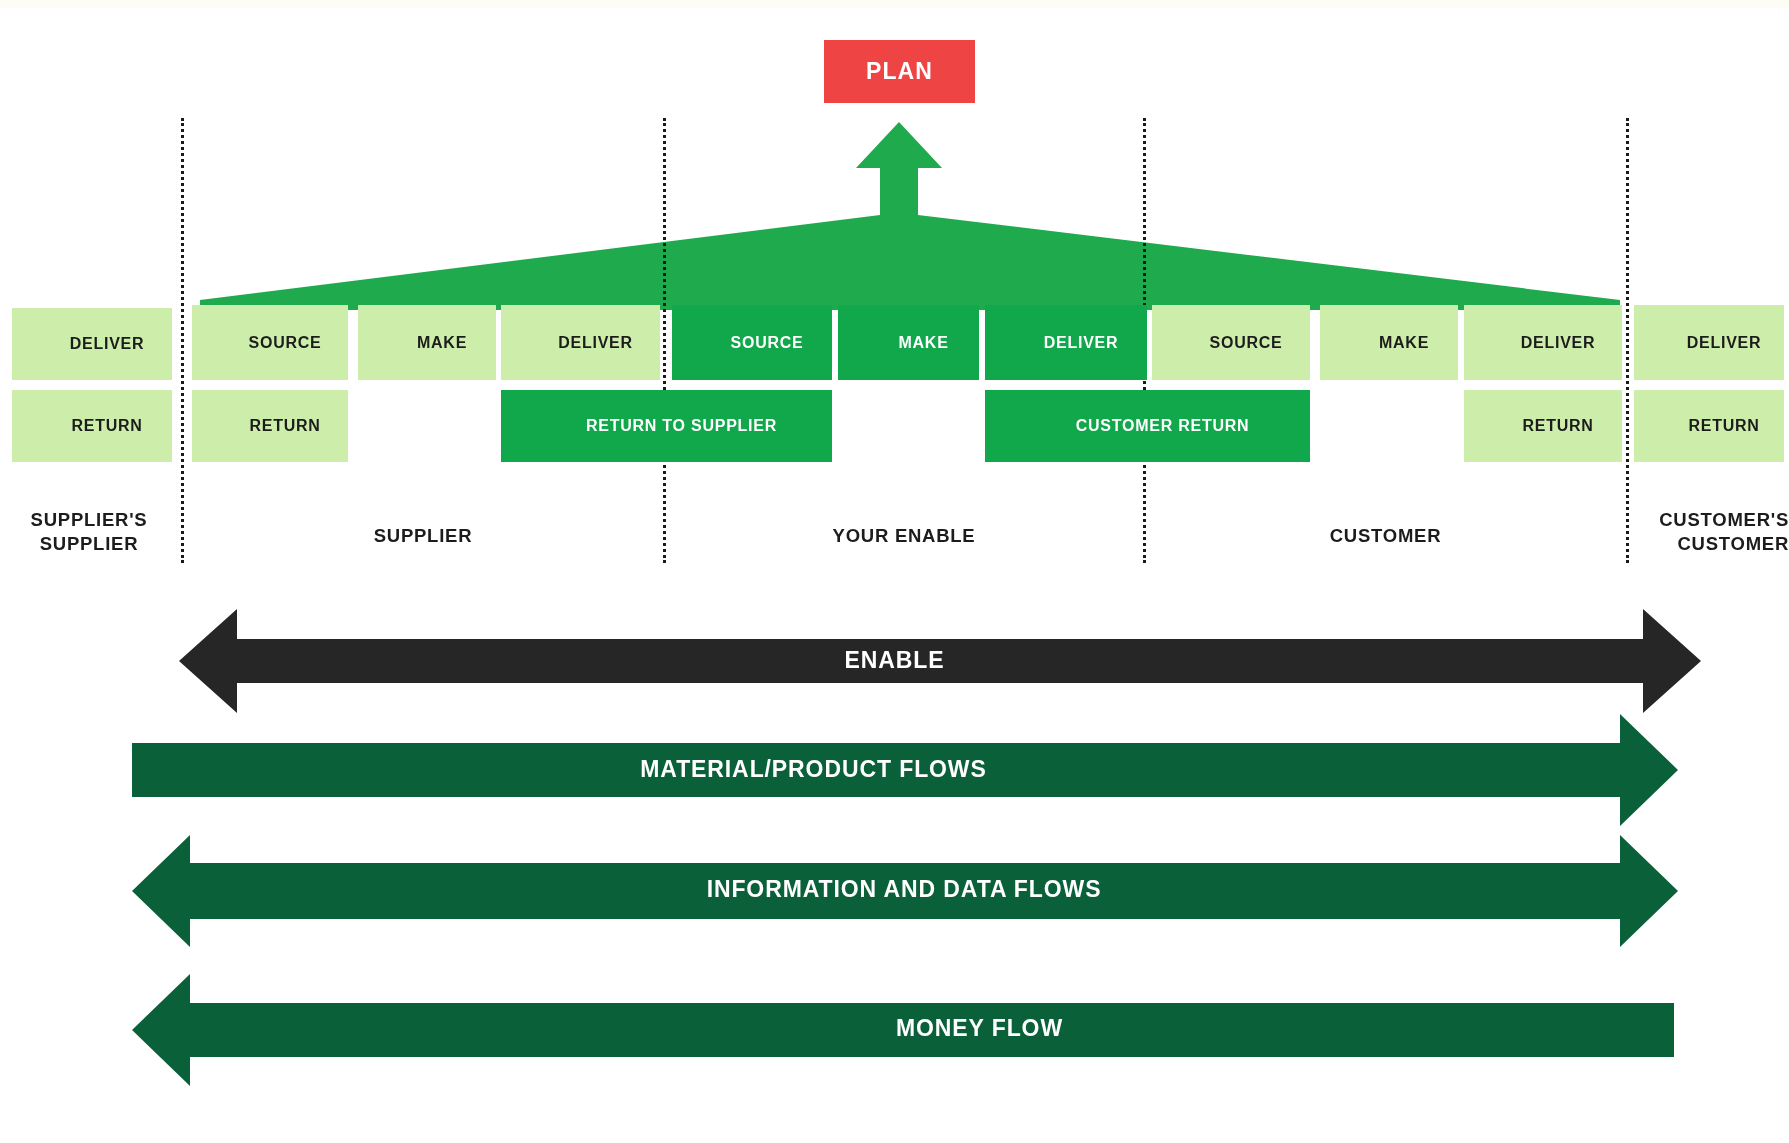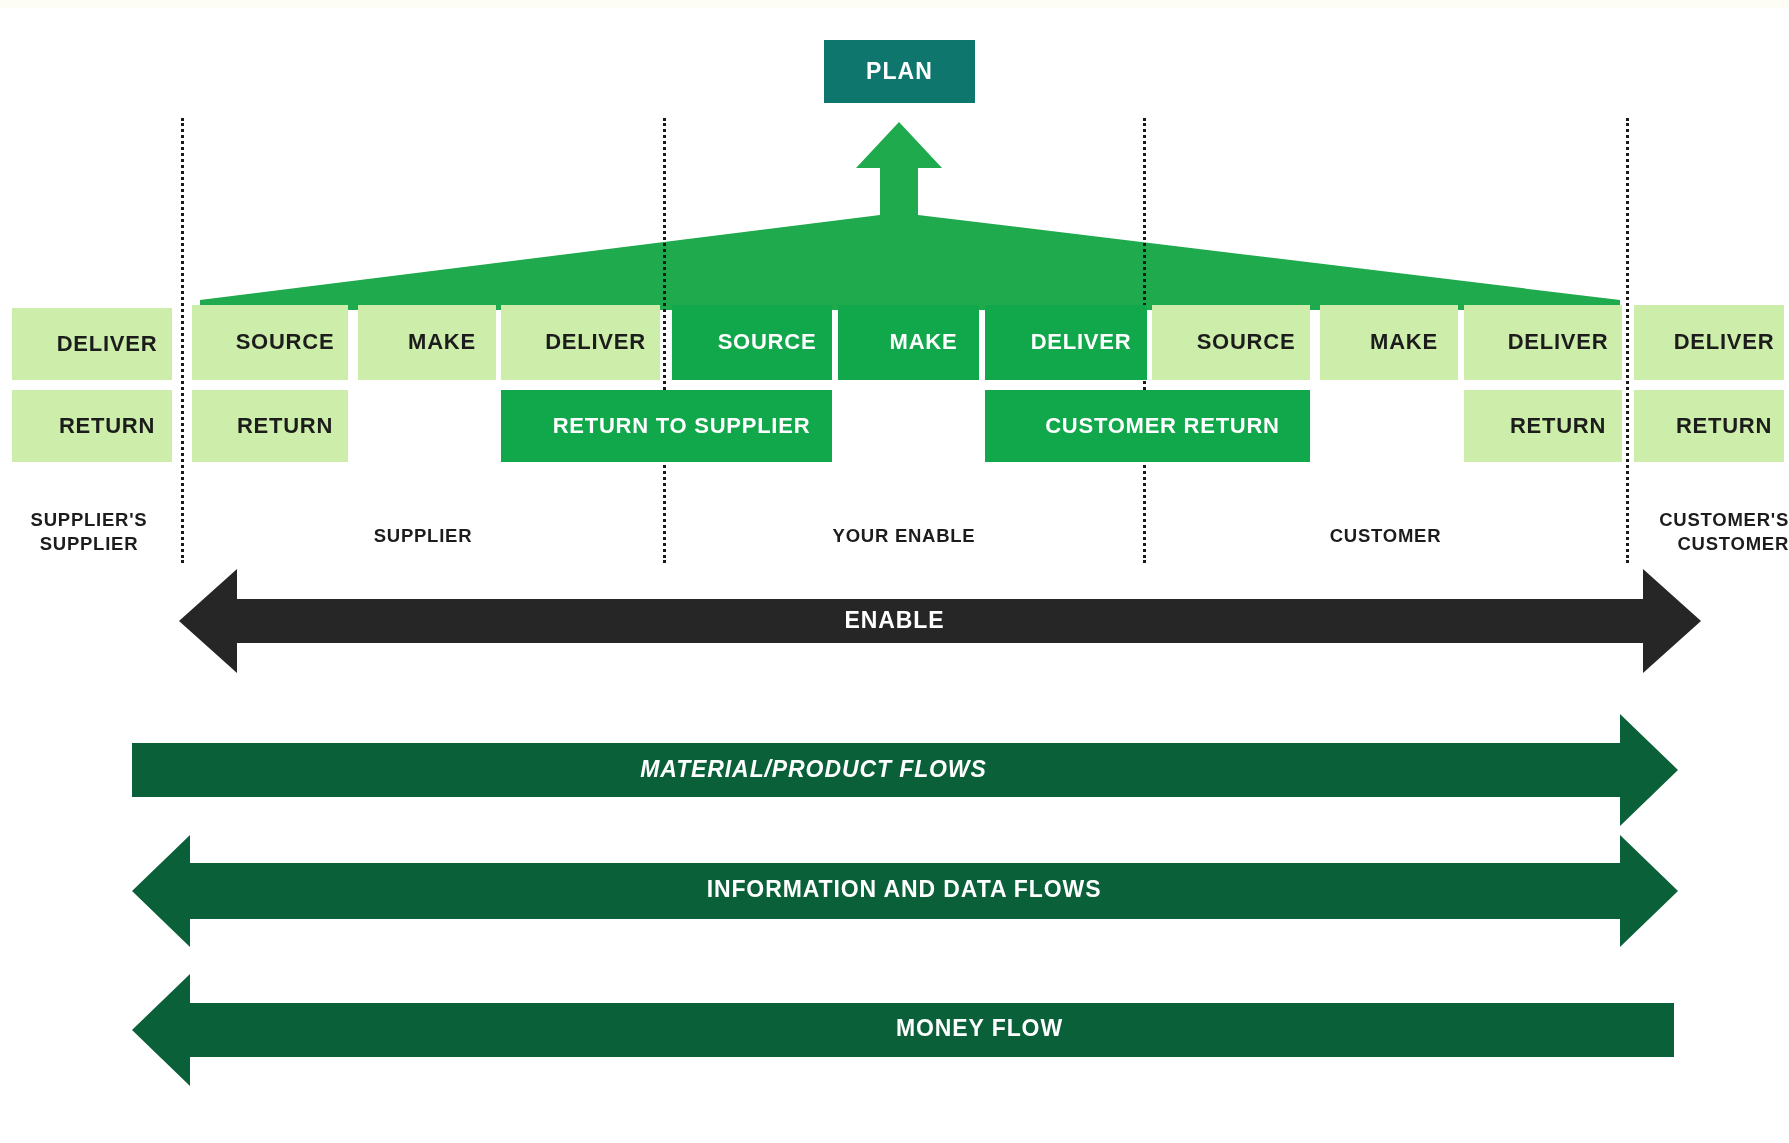--- a/index.html
+++ b/index.html
@@ -22,21 +22,21 @@
     left: 0; top: 0;
     width: 1789px; height: 8px;
     background: #fdfcf5;
   }
 
   
   .plan-box {
     position: absolute;
     left: 824px; top: 40px;
     width: 151px; height: 63px;
-    background: #0f766e;
+    background: #ef4444;
     display: flex;
     align-items: center;
     justify-content: center;
   }
   .plan-box .label {
     color: #ffffff;
     font-size: 23px;
     font-weight: bold;
     letter-spacing: 1.1px;
   }
@@ -60,21 +60,21 @@
 
   
   .pbox {
     position: absolute;
     display: flex;
     align-items: center;
     justify-content: center;
     text-align: center;
   }
   .pbox .ptext {
-    font-size: 22px;
+    font-size: 16px;
     font-weight: bold;
     letter-spacing: 0.75px;
     line-height: 1.1;
     margin-left: 30px;
   }
   .pbox.light { background: #cdeeaa; }
   .pbox.light .ptext { color: #1c1c1c; }
   .pbox.strong { background: #11a74b; }
   .pbox.strong .ptext { color: #ffffff; }
 
@@ -204,21 +204,21 @@
     <div>YOUR ENABLE</div>
   </div>
   <div class="tier-label" style="left:1146px; top:524px; width:479px;">
     <div>CUSTOMER</div>
   </div>
   <div class="tier-label" style="left:1630px; top:508px; width:159px;text-align:right;">
     <div>CUSTOMER'S</div>
     <div>CUSTOMER</div>
   </div>
 
-  <div class="flow-row" style="top:559px; height:120px;padding-left:45px;">
+  <div class="flow-row" style="top:599px; height:120px;padding-left:45px;">
     <svg width="1789" height="120" viewBox="0 0 1789 120" xmlns="http://www.w3.org/2000/svg">
       <path fill="#262626" d="
         M 134,62
         L 192,10  L 192,40
         L 1598,40 L 1598,10
         L 1656,62
         L 1598,114 L 1598,84
         L 192,84  L 192,114
         Z"></path>
     </svg>
@@ -228,21 +228,21 @@
   <div class="flow-row" style="top:710px; height:120px;">
     <svg width="1789" height="120" viewBox="0 0 1789 120" xmlns="http://www.w3.org/2000/svg">
       <path fill="#0a6039" d="
         M 132,33
         L 1620,33  L 1620,4
         L 1678,60
         L 1620,116 L 1620,87
         L 132,87
         Z"></path>
     </svg>
-    <div class="flow-label" style="top:46px; left:8px; right:170px;font-style:italic;">MATERIAL/PRODUCT FLOWS</div>
+    <div class="flow-label" style="top:46px; left:8px; right:170px;">MATERIAL/PRODUCT FLOWS</div>
   </div>
 
   <div class="flow-row" style="top:830px; height:122px;">
     <svg width="1789" height="122" viewBox="0 0 1789 122" xmlns="http://www.w3.org/2000/svg">
       <path fill="#0a6039" d="
         M 132,61
         L 190,5   L 190,33
         L 1620,33 L 1620,5
         L 1678,61
         L 1620,117 L 1620,89

